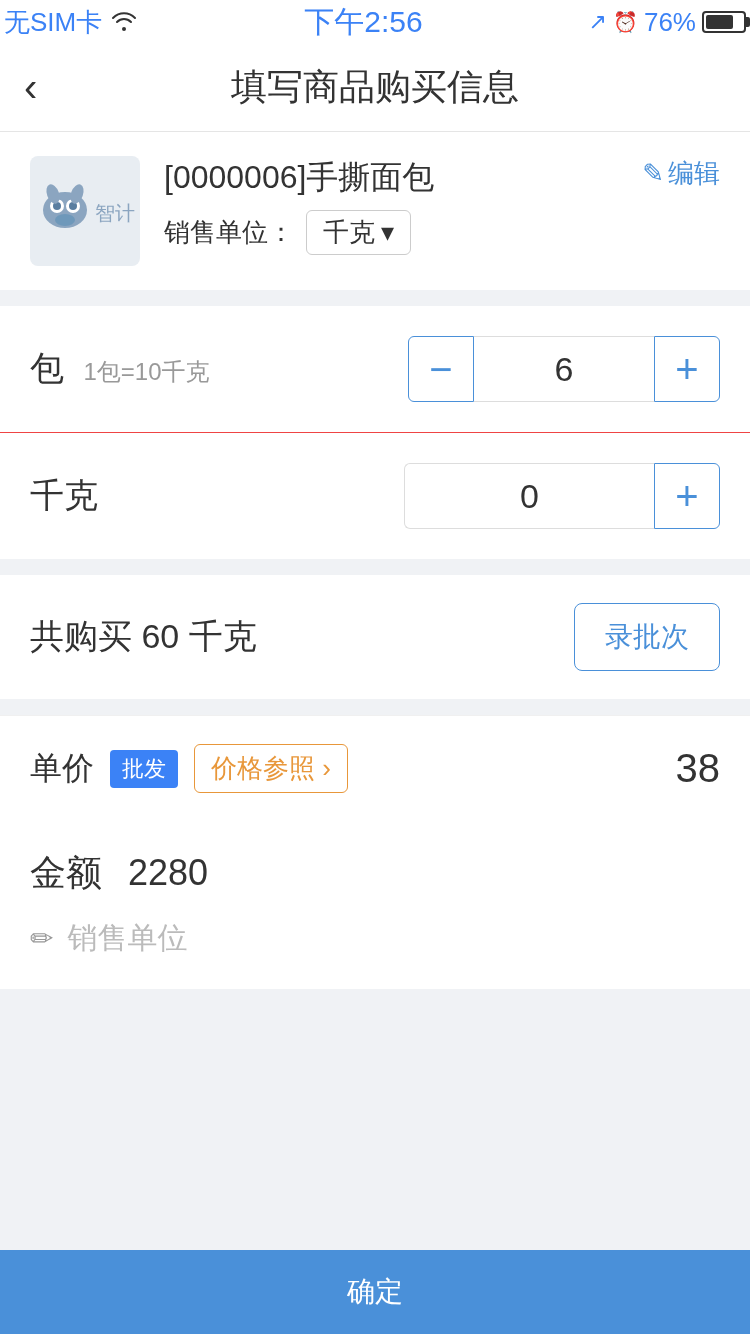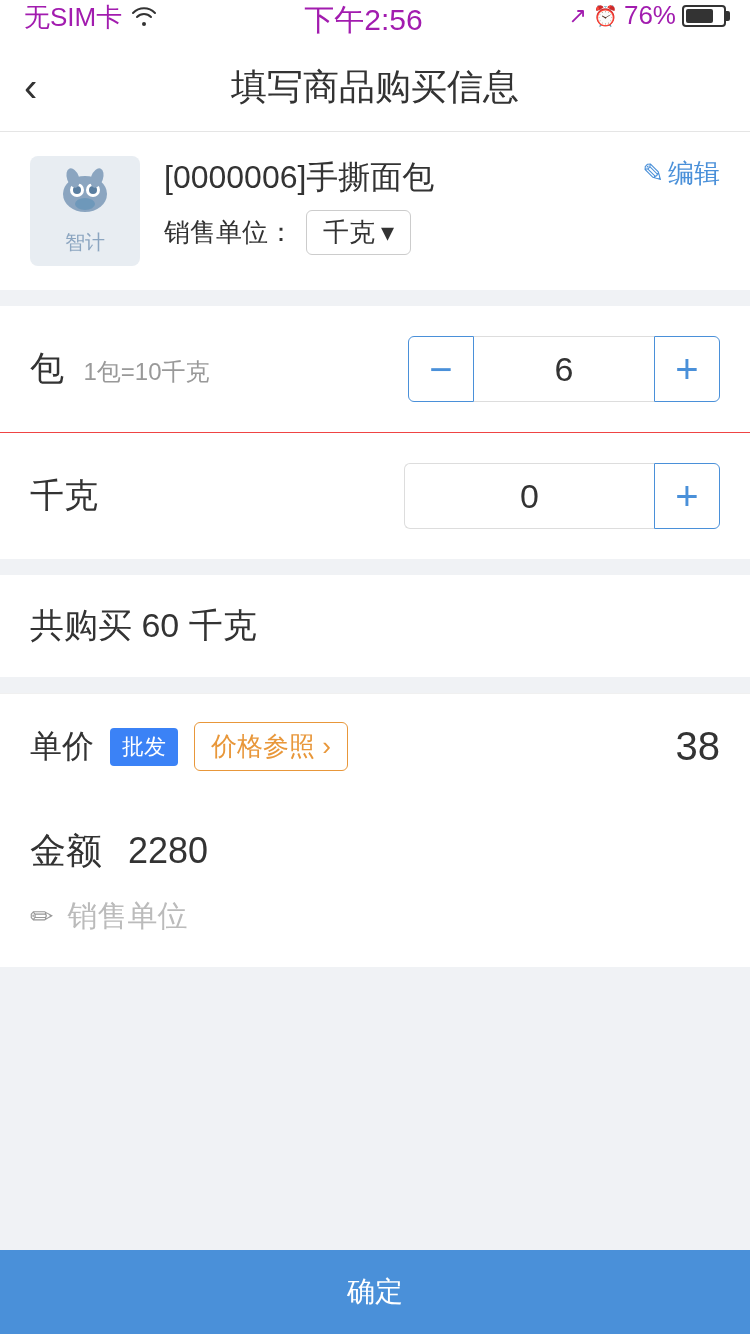--- a/index.html
+++ b/index.html
@@ -12,25 +12,25 @@
       font-size: 32px;
       color: #333;
     }
 
     
     .status-bar {
       width: 750px;
       height: 44px;
       background: #fff;
       display: flex;
-      align-items: flex-start;
+      align-items: center;
       justify-content: space-between;
-      padding: 0 24px;
-      font-size: 26px;
-      color: #a21caf;
+      padding: 0 4px;
+      font-size: 26px;
+      color: #3b82f6;
     }
     .status-left { display: flex; align-items: center; gap: 8px; }
     .status-center { font-size: 30px; font-weight: 500; }
     .status-right { display: flex; align-items: center; gap: 6px; font-size: 26px; }
     .battery-bar {
       width: 44px; height: 22px;
       border: 2px solid #333;
       border-radius: 4px;
       position: relative;
       display: inline-flex;
@@ -93,21 +93,20 @@
       align-items: flex-start;
       gap: 24px;
       margin-bottom: 16px;
     }
     .product-thumb {
       width: 110px;
       height: 110px;
       background: #e8edf2;
       border-radius: 8px;
       display: flex;
-      flex-direction: column;
       align-items: center;
       justify-content: center;
       flex-shrink: 0;
     }
     .product-thumb .owl-icon {
       font-size: 36px;
       color: #8ba5c0;
     }
     .product-thumb .owl-label {
       font-size: 20px;
@@ -413,20 +412,21 @@
     <span class="qty-label">千克</span>
     <div class="qty-controls">
       <input class="qty-input-only" value="0" type="text" style="">
       <button class="qty-btn plus">+</button>
     </div>
   </div>
 </div>
 
 <div class="total-section section">
   <span class="total-text">共购买 60 千克</span>
+  <button class="batch-btn">录批次</button>
 </div>
 
 <div class="price-section section">
   <span class="price-label">单价</span>
   <span class="price-tag">批发</span>
   <button class="price-ref-btn">价格参照 ›</button>
   <span class="price-value">38</span>
 </div>
 
 <div style="background:#fff; padding: 28px 30px 0 30px; margin-bottom: 0;">

